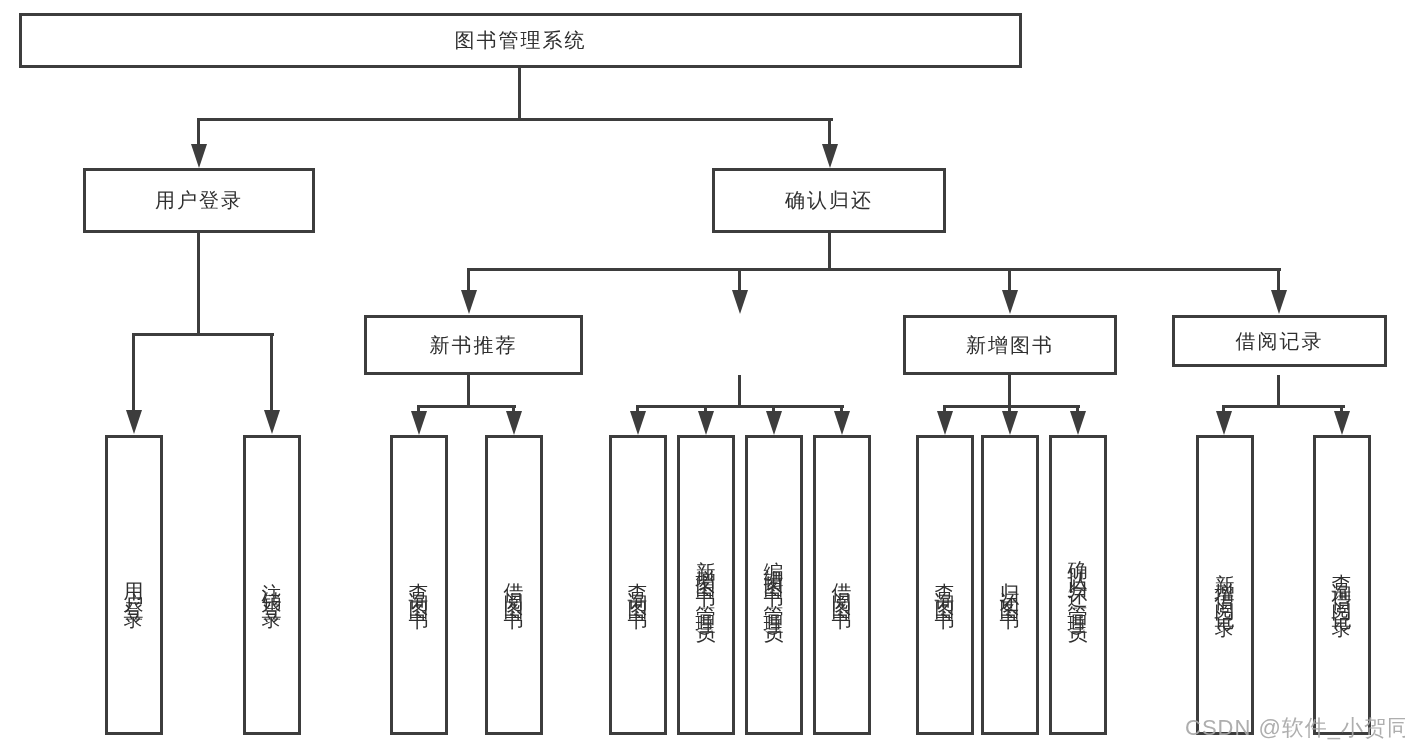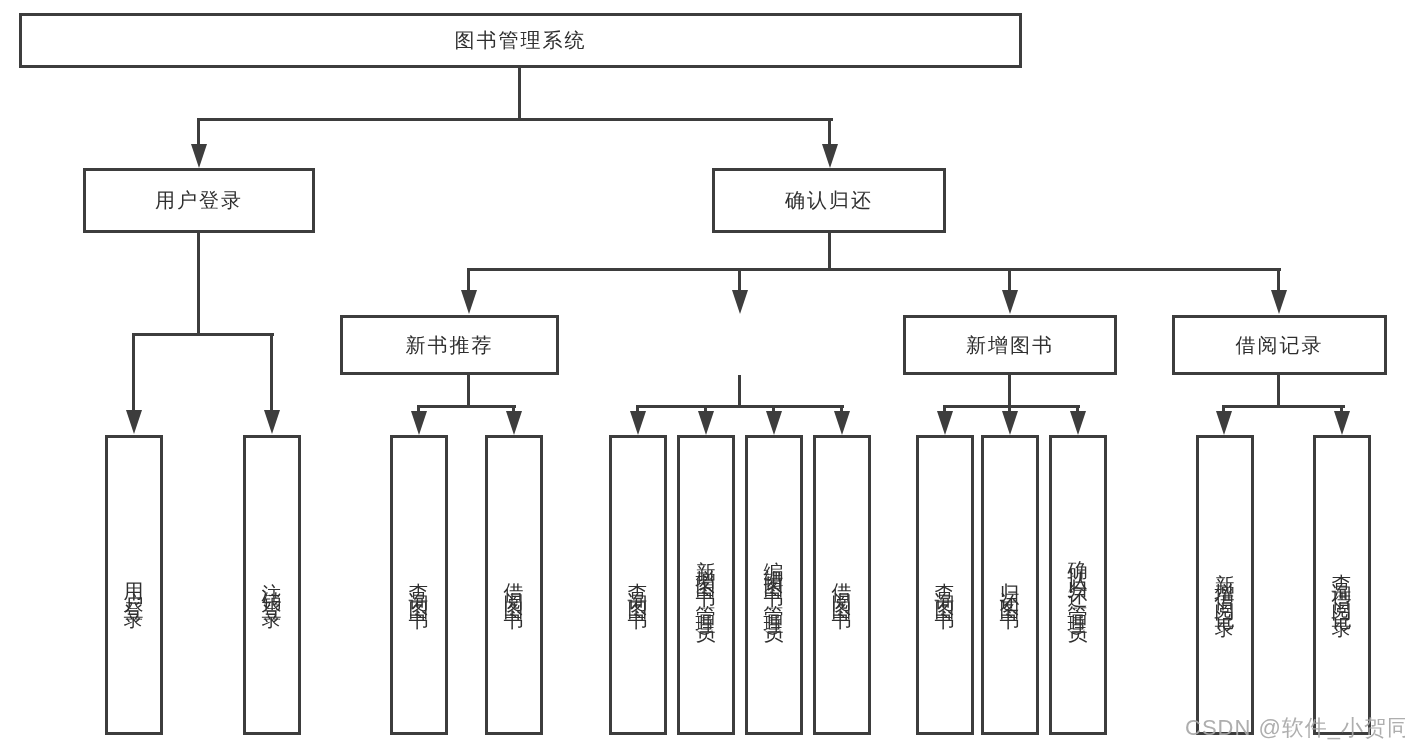--- a/index.html
+++ b/index.html
@@ -143,27 +143,27 @@
     <span>图书管理系统</span>
   </div>
 
   <div class="box" style="left:83px;top:168px;width:232px;height:65px">
     <span>用户登录</span>
   </div>
   <div class="box" style="left:712px;top:168px;width:234px;height:65px">
     <span>确认归还</span>
   </div>
 
-  <div class="box" style="left:340px;top:315px;width:219px;height:60px">
+  <div class="box" style="left:364px;top:315px;width:219px;height:60px">
     <span>新书推荐</span>
   </div>
   <div class="box" style="left:903px;top:315px;width:214px;height:60px">
     <span>新增图书</span>
   </div>
-  <div class="box" style="left:1172px;top:315px;width:215px;height:60px">
+  <div class="box" style="left:1172px;top:315px;width:215px;height:52px">
     <span>借阅记录</span>
   </div>
 
   <div class="vbox" style="left:105px;top:435px">
     <span class="vtext">用户登录</span>
   </div>
   <div class="vbox" style="left:243px;top:435px">
     <span class="vtext">注销登录</span>
   </div>
 

